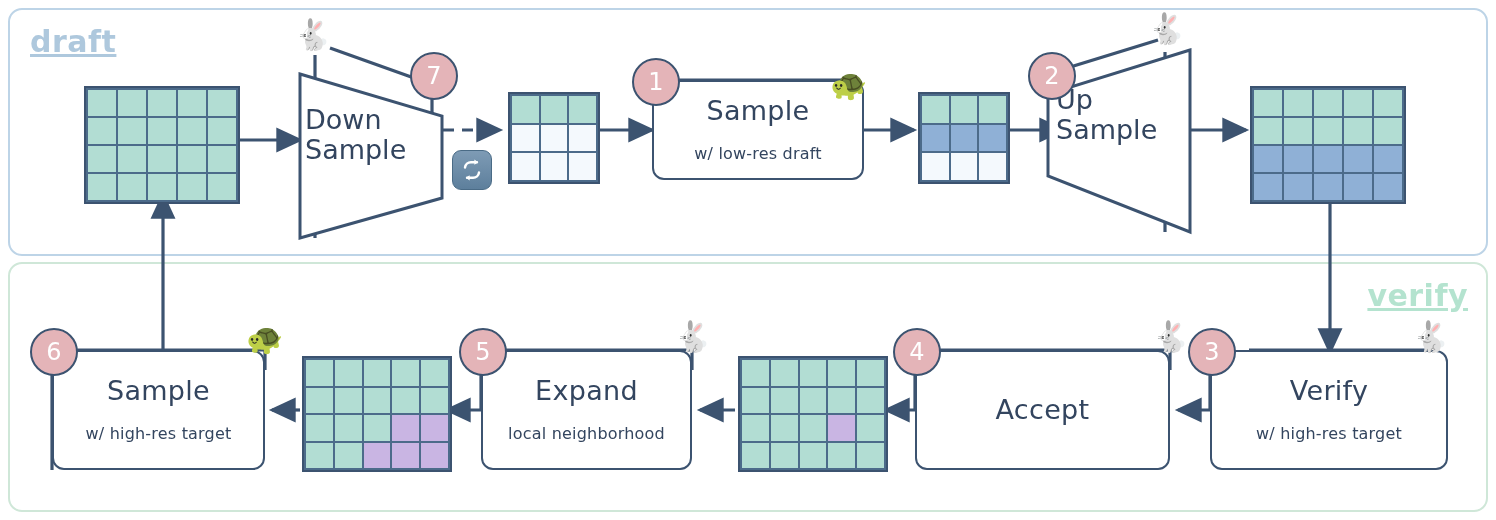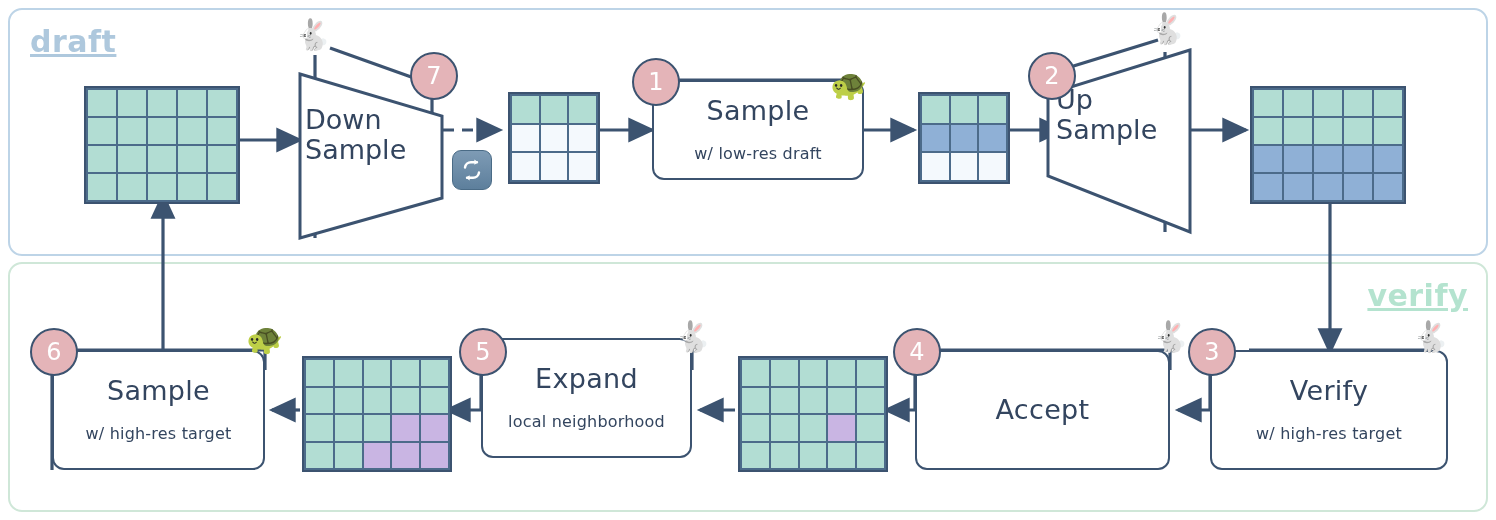--- a/index.html
+++ b/index.html
@@ -150,21 +150,21 @@
 
   <div class="pbox" style="left:1210px;top:350px;width:238px;height:120px;">
     <div class="t1">Verify</div>
     <div class="t2">w/ high-res target</div>
   </div>
 
   <div class="pbox" style="left:915px;top:350px;width:255px;height:120px;align-items:center;">
     <div class="t1">Accept</div>
   </div>
 
-  <div class="pbox" style="left:481px;top:338px;width:211px;height:120px;">
+  <div class="pbox" style="left:481px;top:350px;width:211px;height:120px;">
     <div class="t1">Expand</div>
     <div class="t2">local neighborhood</div>
   </div>
 
   <div class="pbox" style="left:52px;top:350px;width:213px;height:120px;">
     <div class="t1">Sample</div>
     <div class="t2">w/ high-res target</div>
   </div>
 
   <div class="grid" id="g-input" style="left: 84px; top: 86px; width: 148px; height: 110px; grid-template-columns: repeat(5, 1fr); grid-template-rows: repeat(4, 1fr);">

